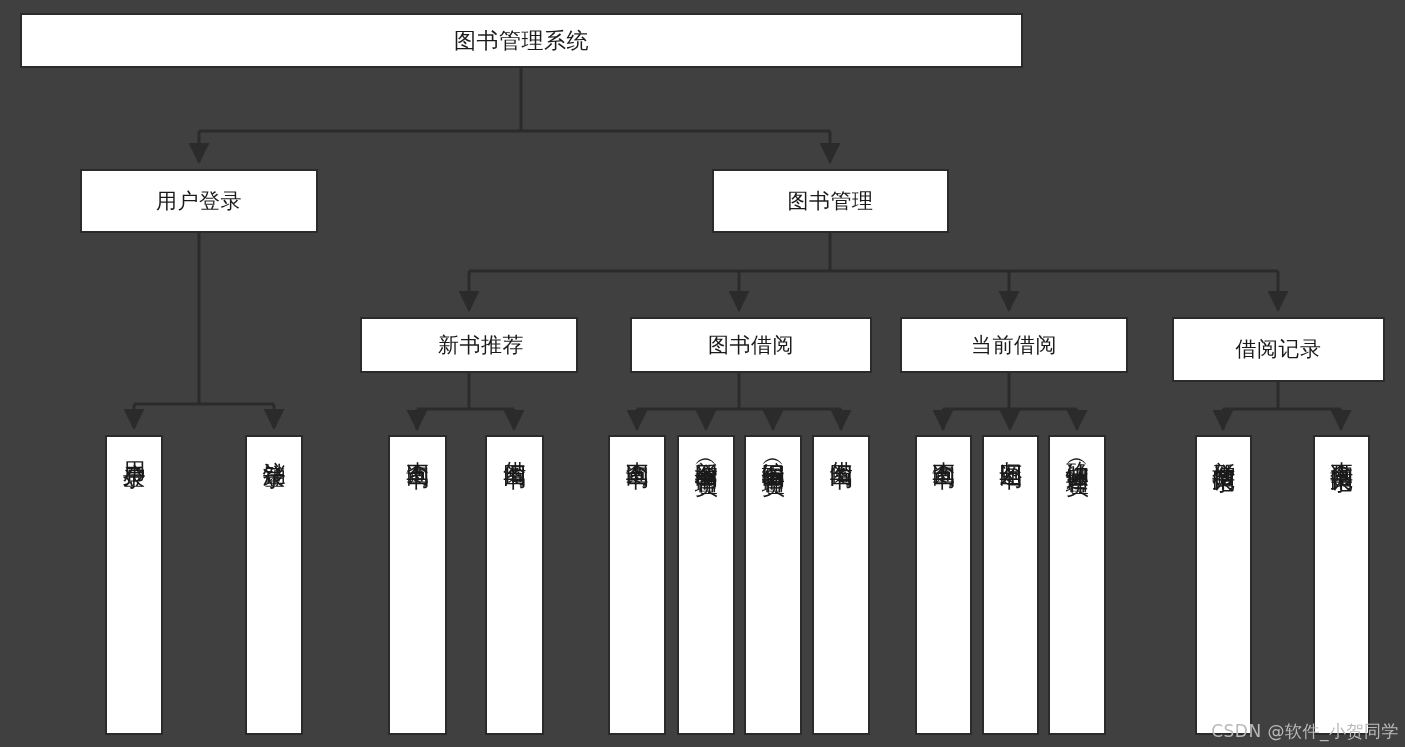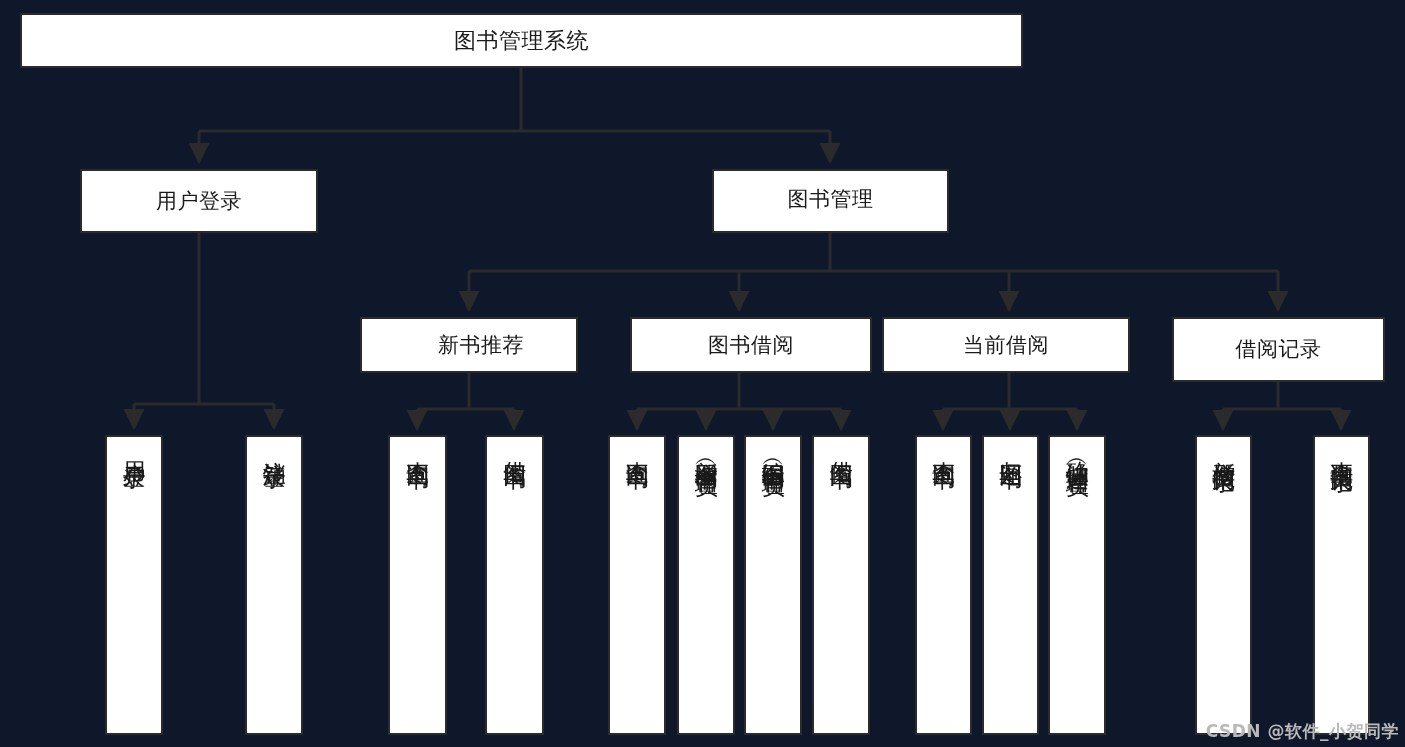--- a/index.html
+++ b/index.html
@@ -7,21 +7,21 @@
     padding: 0;
     background: #ffffff;
   }
   body {
     font-family: "DejaVu Sans", "Liberation Sans", sans-serif;
   }
   #diagram-root {
     position: relative;
     width: 1405px;
     height: 747px;
-    background: #0f172a;
+    background: #404040;
     overflow: hidden;
   }
   #edge-layer {
     position: absolute;
     left: 0;
     top: 0;
     width: 1405px;
     height: 747px;
   }
   .node {
@@ -60,21 +60,20 @@
   }
   #watermark {
     position: absolute;
     right: 6px;
     bottom: 4px;
     font-size: 17px;
     color: #b9b9b9;
     letter-spacing: 0.5px;
     white-space: nowrap;
     pointer-events: none;
-    font-weight: bold;
   }
 </style>
 </head>
 <body>
 
 <div id="diagram-root">
 
   <svg id="edge-layer" viewBox="0 0 1405 747" xmlns="http://www.w3.org/2000/svg">
     <defs>
       <marker id="arrow" viewBox="0 0 10 10" refX="9" refY="5" markerWidth="7" markerHeight="7" orient="auto-start-reverse">
@@ -125,31 +124,31 @@
     </g>
   </svg>
 
   <div class="node h root" style="left:20px; top:13px; width:1003px; height:55px;">
     <span class="node-label">图书管理系统</span>
   </div>
 
   <div class="node h" style="left:80px; top:169px; width:238px; height:64px;">
     <span class="node-label">用户登录</span>
   </div>
-  <div class="node h" style="left:712px; top:169px; width:237px; height:64px;font-family:Liberation Mono, monospace;">
+  <div class="node h" style="left:712px; top:169px; width:237px; height:64px;">
     <span class="node-label">图书管理</span>
   </div>
 
   <div class="node h" style="left:360px; top:317px; width:218px; height:56px;padding-left:24px;">
     <span class="node-label">新书推荐</span>
   </div>
   <div class="node h" style="left:630px; top:317px; width:242px; height:56px;">
     <span class="node-label">图书借阅</span>
   </div>
-  <div class="node h" style="left:882px; top:317px; width:248px; height:56px;">
+  <div class="node h" style="left:900px; top:317px; width:228px; height:56px;">
     <span class="node-label">当前借阅</span>
   </div>
   <div class="node h" style="left:1172px; top:317px; width:213px; height:65px;">
     <span class="node-label">借阅记录</span>
   </div>
 
   <div class="node v" style="left:105px; top:435px; width:58px; height:300px;">
     <span class="node-label">用户登录</span>
   </div>
   <div class="node v" style="left:245px; top:435px; width:58px; height:300px;">

